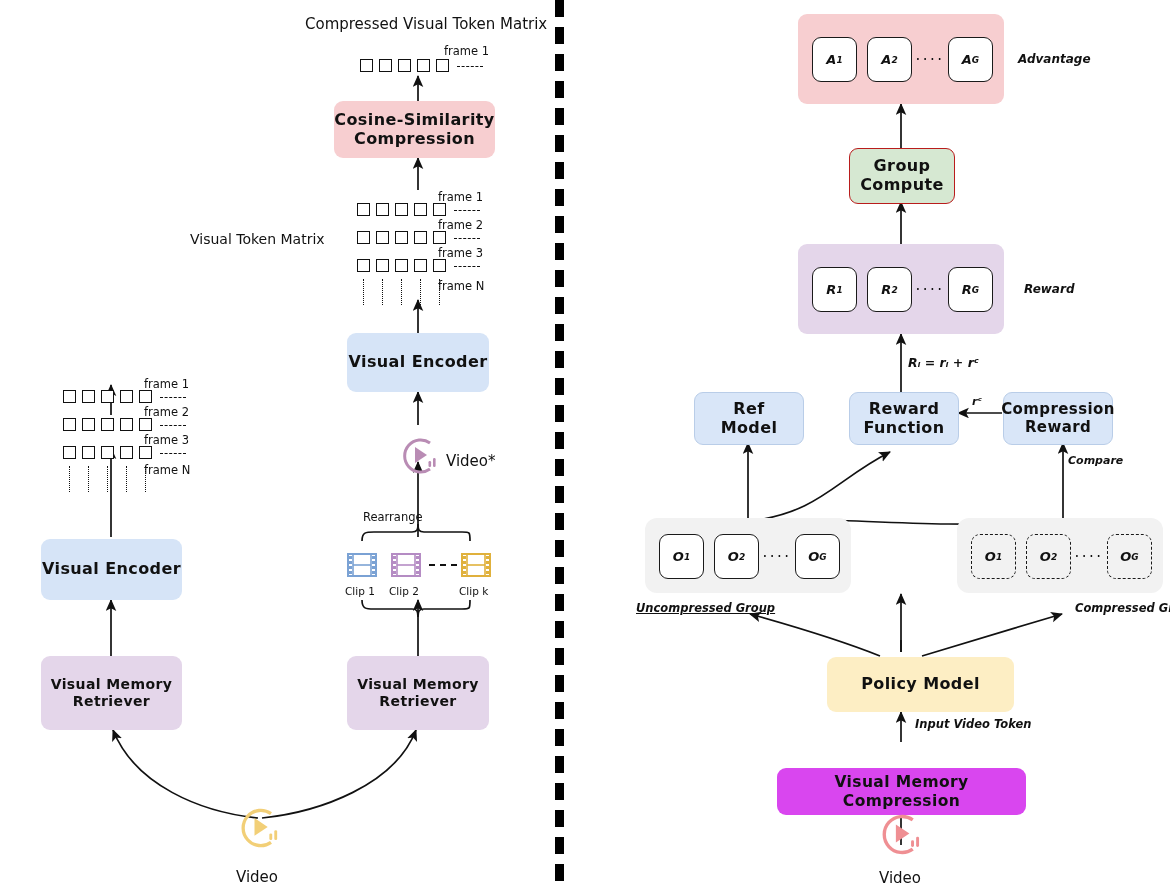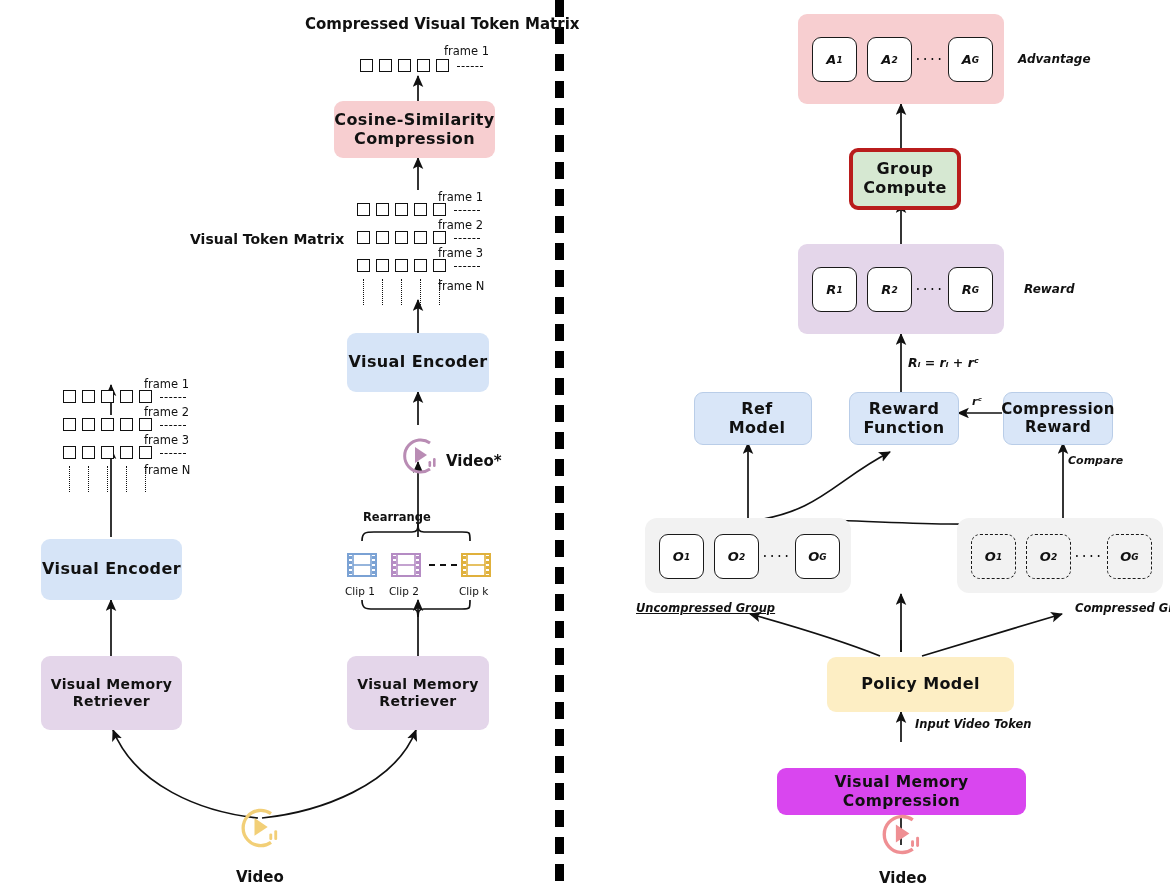--- a/index.html
+++ b/index.html
@@ -22,31 +22,31 @@
     border-radius:9px;
     font-weight:700;
     color:#111;
     line-height:1.18;
     white-space:pre-line;
     letter-spacing:.4px;
   }
   .box.blue{background:#d9e6f8;border:1px solid #b9cde8;}
   .box.blue-nb{background:#d6e4f7;border:none;}
   .box.purple{background:#e4d6ea;border:none;}
-  .box.green{background:#d6e8d2;border:4px solid #b91c1c;}
+  .box.green{background:#d6e8d2;border:1px solid #b91c1c;}
   .box.green-nb{background:#d946ef;border:none;margin-top:26px;}
   .box.yellow{background:#fdeec4;border:none;}
   .box.pink{background:#f7ced0;border:none;}
   
   .lbl{
     position:absolute;
     color:#111;
     white-space:nowrap;
   }
-  .lbl.bold{font-weight:700;}
+  .lbl.bold{font-weight:400;}
   .lbl.ital{font-style:italic;font-weight:700;}
   .lbl.plainital{font-style:italic;font-weight:600;}
   
   .tok{
     position:absolute;
     width:13px;height:13px;
     border:1.6px solid #111;
     background:#fff;
     box-sizing:border-box;
   }
@@ -361,21 +361,21 @@
     <div class="chipdots">····</div>
     <div class="chip">
       <span>R</span>
         <span class="sub">G</span>
     </div>
   </div>
   <div class="lbl plainital" style="left:1024px;top:282px;font-size:12px;">Reward</div>
 
   <div class="lbl ital" style="left:908px;top:355px;font-size:12.5px;">Rᵢ = rᵢ + rᶜ</div>
 
-  <div class="box blue" style="left:694px;top:392px;width:108px;height:51px;font-size:16px;padding-left:8px;">Ref
+  <div class="box blue" style="left:694px;top:392px;width:108px;height:51px;font-size:16px;">Ref
 Model</div>
 
   <div class="box blue" style="left:849px;top:392px;width:108px;height:51px;font-size:16px;">Reward
 Function</div>
 
   <div class="box blue" style="left:1003px;top:392px;width:108px;height:51px;font-size:15px;">Compression
 Reward</div>
 
   <div class="lbl ital" style="left:972px;top:395px;font-size:11px;">rᶜ</div>
   <div class="lbl plainital" style="left:1068px;top:454px;font-size:11px;">Compare</div>

